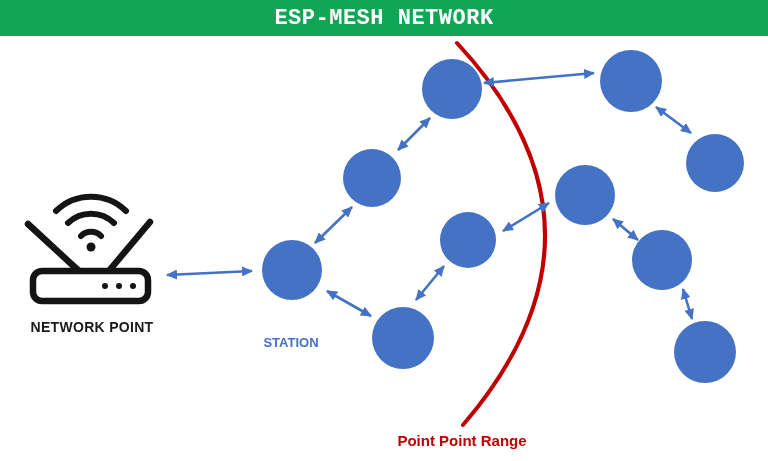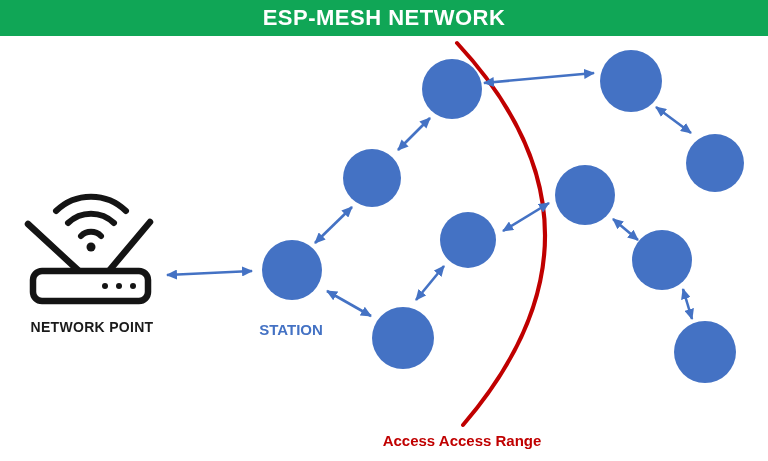--- a/index.html
+++ b/index.html
@@ -14,30 +14,30 @@
   .titlebar h1{
     margin:0;font-size:22px;font-weight:bold;letter-spacing:0.5px;
     font-family:"Liberation Sans",sans-serif;
   }
   .diagram{position:absolute;left:0;top:0;width:768px;height:461px;}
   .label{
     position:absolute;transform:translateX(-50%);
     font-weight:bold;white-space:nowrap;
   }
   .ap-label{left:92px;top:319px;font-size:14px;letter-spacing:0.3px;}
-  .station-label{left:291px;top:321px;font-size:15px;}
+  .station-label{left:291px;top:335px;font-size:13px;}
   .range-label{left:462px;top:432px;font-size:15px;}
 </style>
 </head>
 <body>
 
 <div class="stage">
 
   <header class="titlebar" style="background-color: rgb(16, 166, 86);">
-    <h1 style="color: rgb(255, 255, 255);">ESP-MESH NETWORK</h1>
+    <h1 style="color: rgb(255, 255, 255); font-family: Liberation Mono, monospace;">ESP-MESH NETWORK</h1>
   </header>
 
   <svg class="diagram" viewBox="0 0 768 461" xmlns="http://www.w3.org/2000/svg">
     <defs>
       <marker id="arrowhead" markerUnits="userSpaceOnUse" markerWidth="12" markerHeight="10" refX="10" refY="5" orient="auto-start-reverse">
         <path id="arrowhead-path" d="M0,0 L11,5 L0,10 Z" fill="#4472c4"></path>
       </marker>
     </defs>
 
     <path id="range-arc" fill="none" d="M 457 43 Q 630 230 463 425" stroke="#c00000" stroke-width="4" stroke-linecap="round"></path>
@@ -76,15 +76,15 @@
       <line x1="108" y1="272" x2="150" y2="222" stroke-width="6.5"></line>
       <rect x="33" y="271" width="115" height="30" rx="9" fill="#ffffff" stroke-width="6.5"></rect>
       <circle class="fill-ink" cx="105" cy="286" r="3" stroke="none" fill="#141414"></circle>
       <circle class="fill-ink" cx="119" cy="286" r="3" stroke="none" fill="#141414"></circle>
       <circle class="fill-ink" cx="133" cy="286" r="3" stroke="none" fill="#141414"></circle>
     </g>
   </svg>
 
   <div class="label ap-label" style="color: rgb(26, 26, 26);">NETWORK POINT</div>
   <div class="label station-label" style="color: rgb(68, 114, 196);">STATION</div>
-  <div class="label range-label" style="color: rgb(192, 0, 0);">Access Access Range</div>
+  <div class="label range-label" style="color: rgb(192, 0, 0);">Point Point Range</div>
 
 </div>
 
 </body></html>

